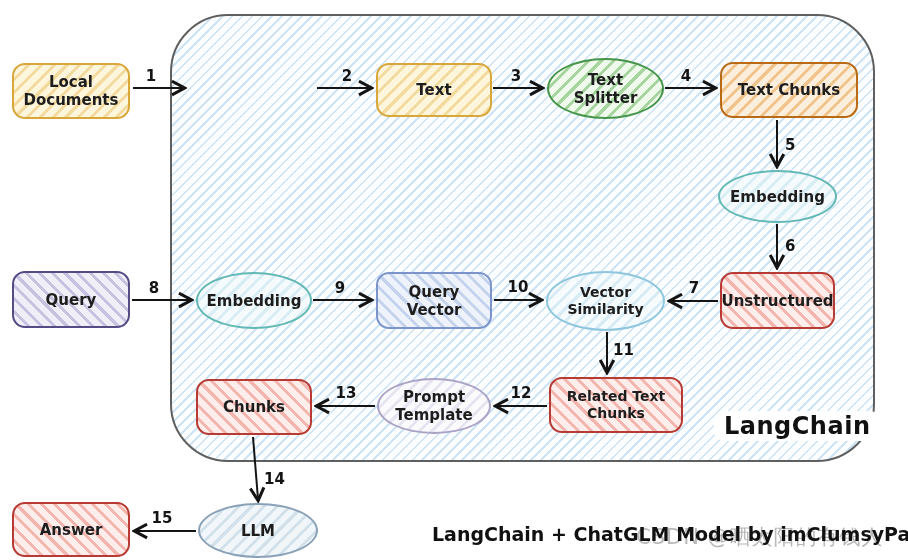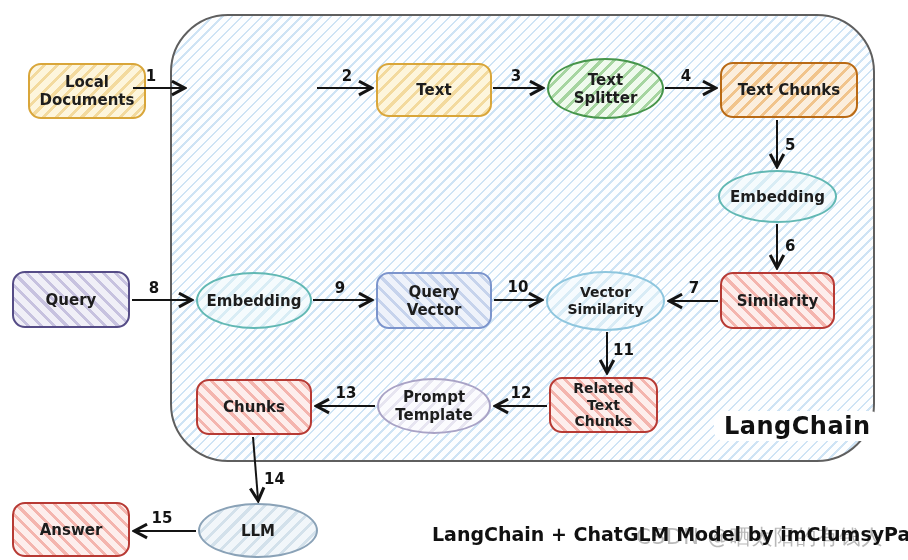--- a/index.html
+++ b/index.html
@@ -67,54 +67,54 @@
   }
 </style>
 </head>
 <body>
 
 <div id="stage">
 
   <div id="frame"></div>
   <div id="frame-label">LangChain</div>
 
-  <div class="node rect n-yellow" style="left:12px; top:63px; width:118px; height:56px;margin-left:16px;">
+  <div class="node rect n-yellow" style="left:12px; top:63px; width:118px; height:56px;">
     <span>Local Documents</span>
   </div>
   <div class="node rect n-yellow" style="left:376px; top:63px; width:116px; height:54px;">
     <span>Text</span>
   </div>
   <div class="node ellipse n-green" style="left:547px; top:58px; width:117px; height:61px;">
     <span>Text Splitter</span>
   </div>
   <div class="node rect n-orange" style="left:720px; top:62px; width:138px; height:56px;">
     <span>Text Chunks</span>
   </div>
 
   <div class="node ellipse n-teal" style="left:718px; top:170px; width:119px; height:53px;">
     <span>Embedding</span>
   </div>
   <div class="node rect n-red" style="left:720px; top:272px; width:115px; height:57px;">
-    <span>Similarity</span>
+    <span>Unstructured</span>
   </div>
 
   <div class="node rect n-purple" style="left:12px; top:271px; width:118px; height:57px;">
     <span>Query</span>
   </div>
   <div class="node ellipse n-teal" style="left:196px; top:272px; width:116px; height:57px;">
     <span>Embedding</span>
   </div>
   <div class="node rect n-blue" style="left:376px; top:272px; width:116px; height:57px;">
     <span>Query Vector</span>
   </div>
   <div class="node ellipse n-lblue small" style="left:546px; top:271px; width:119px; height:60px;">
     <span>Vector Similarity</span>
   </div>
 
-  <div class="node rect n-red small" style="left:549px; top:377px; width:109px; height:56px;">
+  <div class="node rect n-red small" style="left:549px; top:377px; width:134px; height:56px;">
     <span>Related Text Chunks</span>
   </div>
   <div class="node ellipse n-lav" style="left:377px; top:378px; width:114px; height:56px;">
     <span>Prompt Template</span>
   </div>
   <div class="node rect n-red" style="left:196px; top:379px; width:116px; height:56px;">
     <span>Chunks</span>
   </div>
 
   <div class="node ellipse n-llm" style="left:198px; top:503px; width:120px; height:55px;">

